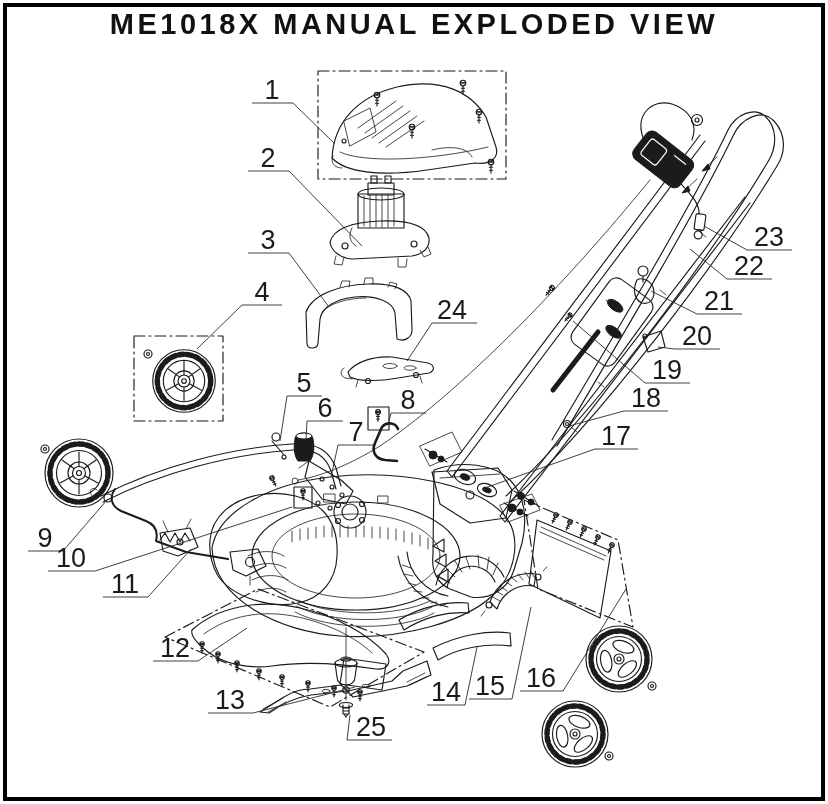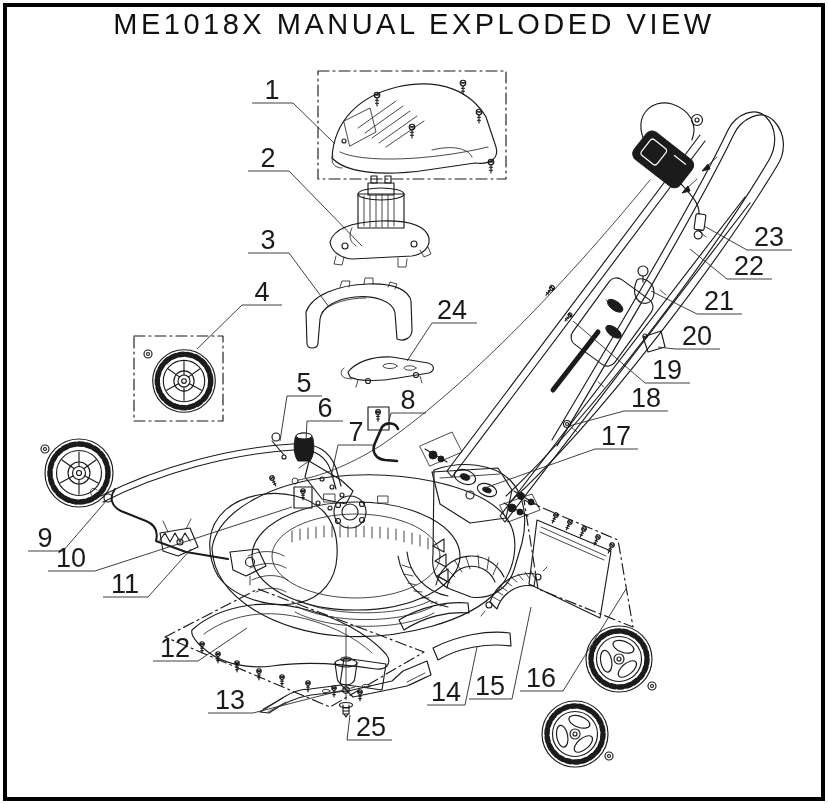--- a/index.html
+++ b/index.html
@@ -1,18 +1,18 @@
 <!DOCTYPE html>
 <html><head>
 <meta charset="utf-8">
 <style>
   html,body{margin:0;padding:0;background:#fff;}
   body{width:828px;height:804px;position:relative;font-family:"Liberation Sans",sans-serif;overflow:hidden;}
   .page-border{position:absolute;left:3px;top:3px;right:3px;bottom:3px;border:4px solid #000;pointer-events:none;}
-  .title{position:absolute;top:8px;left:0;width:100%;text-align:center;font-size:29px;letter-spacing:3.5px;color:#111;font-weight:400;}
+  .title{position:absolute;top:8px;left:0;width:100%;text-align:center;font-size:29px;letter-spacing:3.5px;color:#111;font-weight:700;}
   svg{position:absolute;left:0;top:0;}
   svg *{vector-effect:non-scaling-stroke;}
   .ink{stroke:#1b1b1b;fill:none;stroke-width:1.15;stroke-linecap:round;stroke-linejoin:round;}
   .thin{stroke-width:0.8;}
   .mid{stroke-width:2;}
   .fat{stroke-width:2.6;}
   .dark{fill:#1b1b1b;stroke:#1b1b1b;}
   .dash{stroke-dasharray:11 4 2 4;}
   .tread{stroke-width:5.5;stroke-dasharray:4.5 3.5;}
   .lead{stroke:#2a2a2a;stroke-width:0.9;fill:none;}

